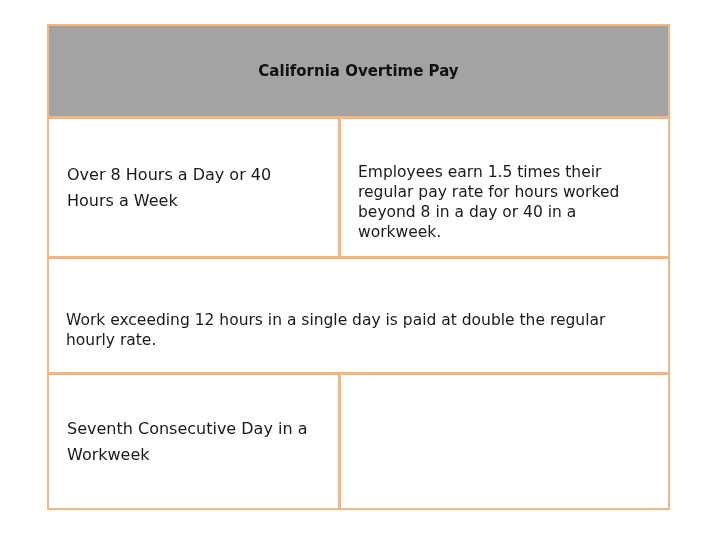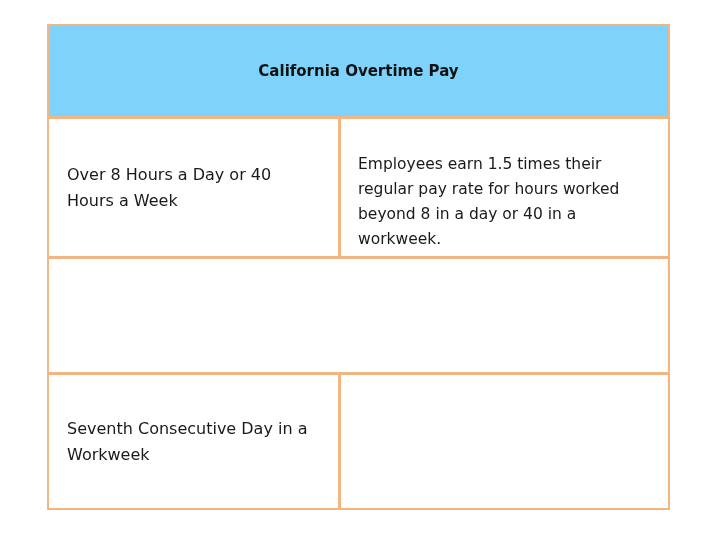--- a/index.html
+++ b/index.html
@@ -1,29 +1,30 @@
 <!DOCTYPE html>
 <html><head>
 <meta charset="utf-8">
 <style>
   html,body{margin:0;padding:0;background:#ffffff;}
   body{width:707px;height:537px;position:relative;font-family:"DejaVu Sans","Liberation Sans",sans-serif;color:#1a1a1a;}
   .tbl{position:absolute;left:47px;top:24px;width:623px;border:2px solid #f2b683;box-sizing:border-box;}
-  .hdr{height:90px;background:#7dd3fc;display:flex;align-items:center;justify-content:center;font-weight:bold;font-size:15px;color:#111;}
+  .hdr{height:90px;background:#a3a3a3;display:flex;align-items:center;justify-content:center;font-weight:bold;font-size:15px;color:#111;}
   .row{display:flex;border-top:3px solid #f2b683;box-sizing:border-box;}
   .c1{width:292px;border-right:3px solid #f2b683;box-sizing:border-box;display:flex;align-items:center;padding:0 16px 0 18px;font-size:16px;line-height:26px;}
-  .c2{flex:1;display:flex;align-items:center;padding:0 14px 0 17px;font-size:15.5px;line-height:25px;margin-top:29px;}
+  .c2{flex:1;display:flex;align-items:center;padding:0 14px 0 17px;font-size:15.5px;line-height:20px;margin-top:29px;}
 </style>
 </head>
 <body>
 
 <div class="tbl">
   <div class="hdr">California Overtime Pay</div>
   <div class="row" style="height:140px">
     <div class="c1">Over 8 Hours a Day or 40 Hours a Week</div>
     <div class="c2">Employees earn 1.5 times their regular pay rate for hours worked beyond 8 in a day or 40 in a workweek.</div>
   </div>
   <div class="row" style="height:116px">
+    <div class="c2">Work exceeding 12 hours in a single day is paid at double the regular hourly rate.</div>
   </div>
   <div class="row" style="height:136px">
     <div class="c1">Seventh Consecutive Day in a Workweek</div>
   </div>
 </div>
 
 </body></html>

